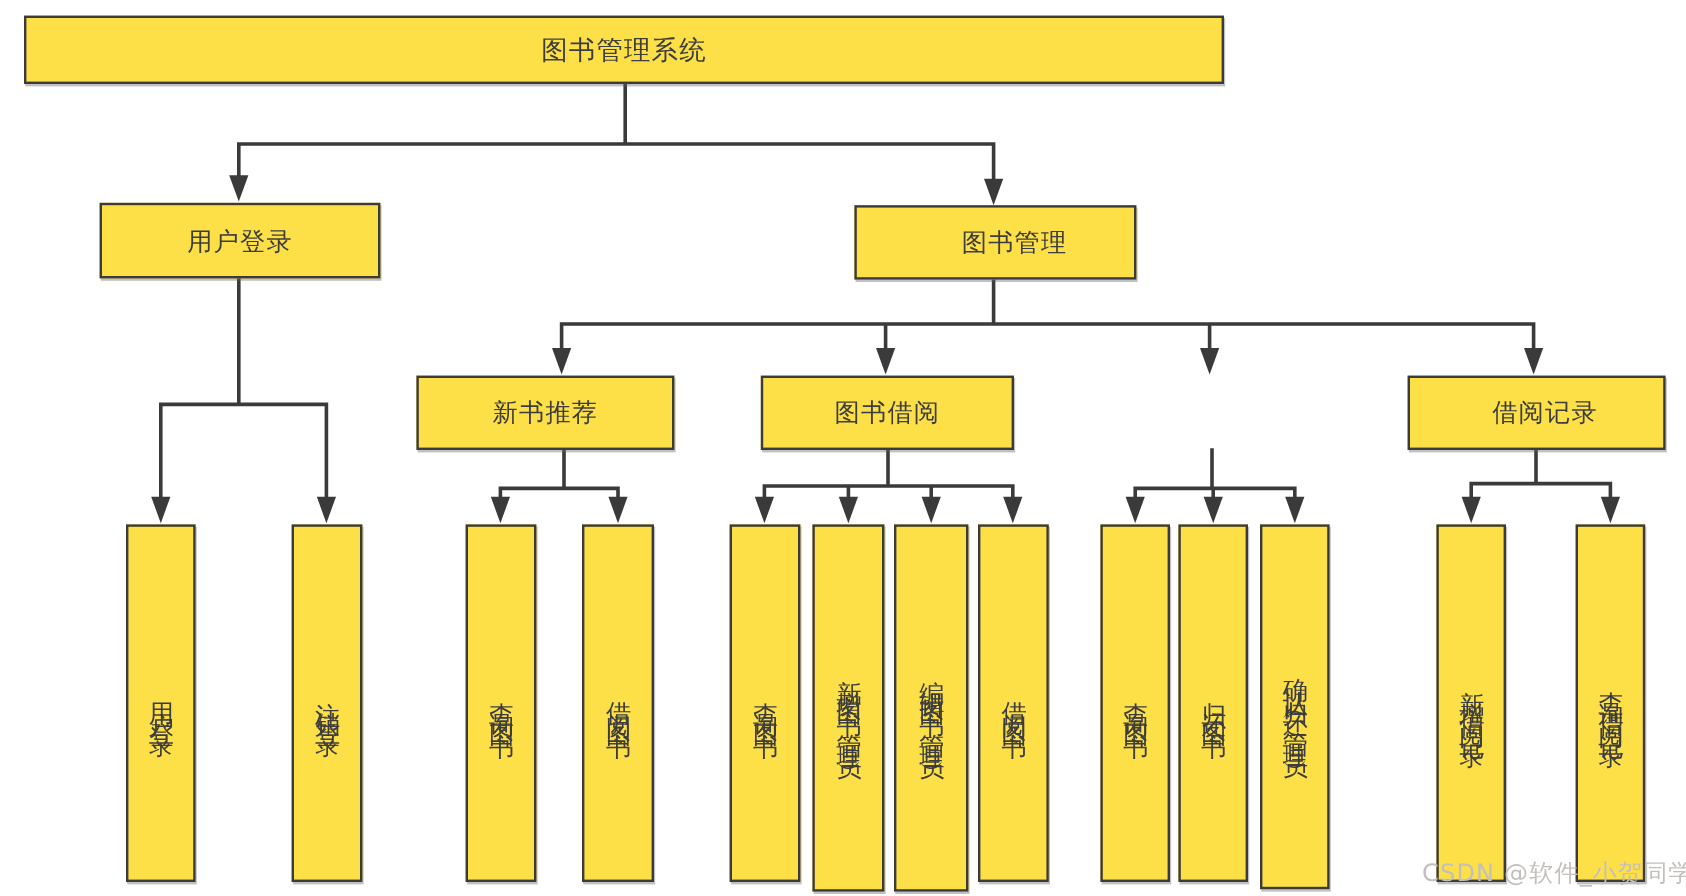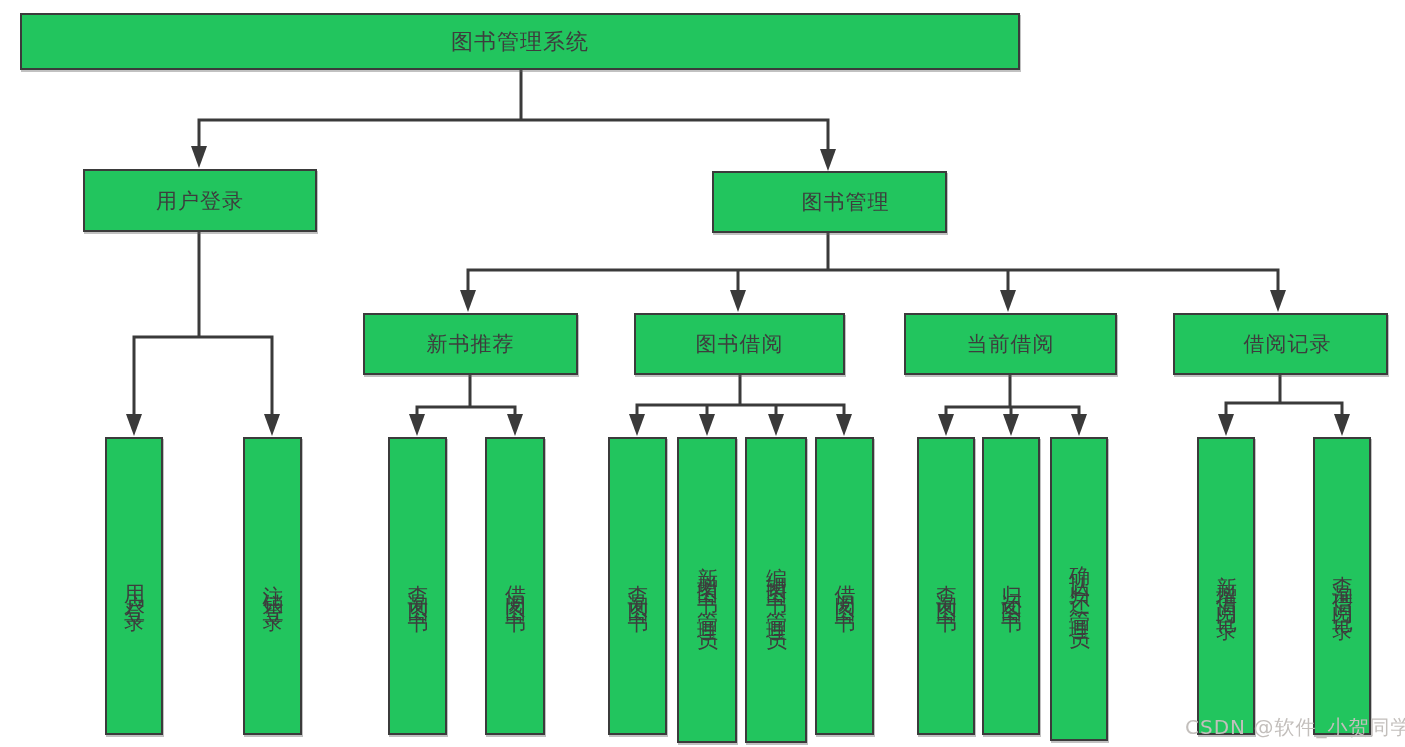--- a/index.html
+++ b/index.html
@@ -10,21 +10,21 @@
     overflow:hidden;
     font-family:"DejaVu Sans", sans-serif;
     color:#3d3d3d;
   }
   .connectors {
     position:absolute; left:0; top:0; width:1405px; height:747px;
     z-index:1;
   }
   .node {
     position:absolute;
-    background:#22c55e;
+    background:#fde047;
     border:2px solid #3b3b3b;
     box-shadow:1px 2px 0 rgba(100,100,100,0.40);
     display:flex;
     align-items:center;
     justify-content:center;
     font-size:21px;
     letter-spacing:1px;
     color:#3d3d3d;
     z-index:2;
     box-sizing:border-box;
@@ -37,21 +37,21 @@
     letter-spacing:9px;
     line-height:1;
     white-space:normal;
   }
   
   .n-root   { left:20px;  top:13px;  width:1000px; height:57px; }
   
   .n-login  { left:83px;  top:169px; width:234px; height:63px; }
   .n-mgmt   { left:712px; top:171px; width:235px; height:62px;padding-left:32px; }
   
-  .n-g1 { left:363px;  top:313px; width:215px; height:62px; }
+  .n-g1 { left:347px;  top:313px; width:215px; height:62px; }
   .n-g2 { left:634px;  top:313px; width:211px; height:62px;font-family:Liberation Serif, serif; }
   .n-g3 { left:904px;  top:313px; width:213px; height:62px; }
   .n-g4 { left:1173px; top:313px; width:215px; height:62px;padding-left:14px; }
   
   .n-l1  { left:105px;  top:437px; width:58px; height:298px; }
   .n-l2  { left:243px;  top:437px; width:59px; height:298px; }
   .n-l3  { left:388px;  top:437px; width:59px; height:298px; }
   .n-l4  { left:485px;  top:437px; width:60px; height:298px; }
   .n-l5  { left:608px;  top:437px; width:59px; height:298px; }
   .n-l6  { left:677px;  top:437px; width:60px; height:306px; }
@@ -117,21 +117,20 @@
     </g>
   </svg>
 
   <div class="node root n-root">图书管理系统</div>
 
   <div class="node n-login">用户登录</div>
   <div class="node n-mgmt">图书管理</div>
 
   <div class="node n-g1">新书推荐</div>
   <div class="node n-g2">图书借阅</div>
-  <div class="node n-g3">当前借阅</div>
   <div class="node n-g4">借阅记录</div>
 
   <div class="node v n-l1">用户登录</div>
   <div class="node v n-l2">注销登录</div>
 
   <div class="node v n-l3">查询图书</div>
   <div class="node v n-l4">借阅图书</div>
 
   <div class="node v n-l5">查询图书</div>
   <div class="node v n-l6">新增图书（管理员）</div>

